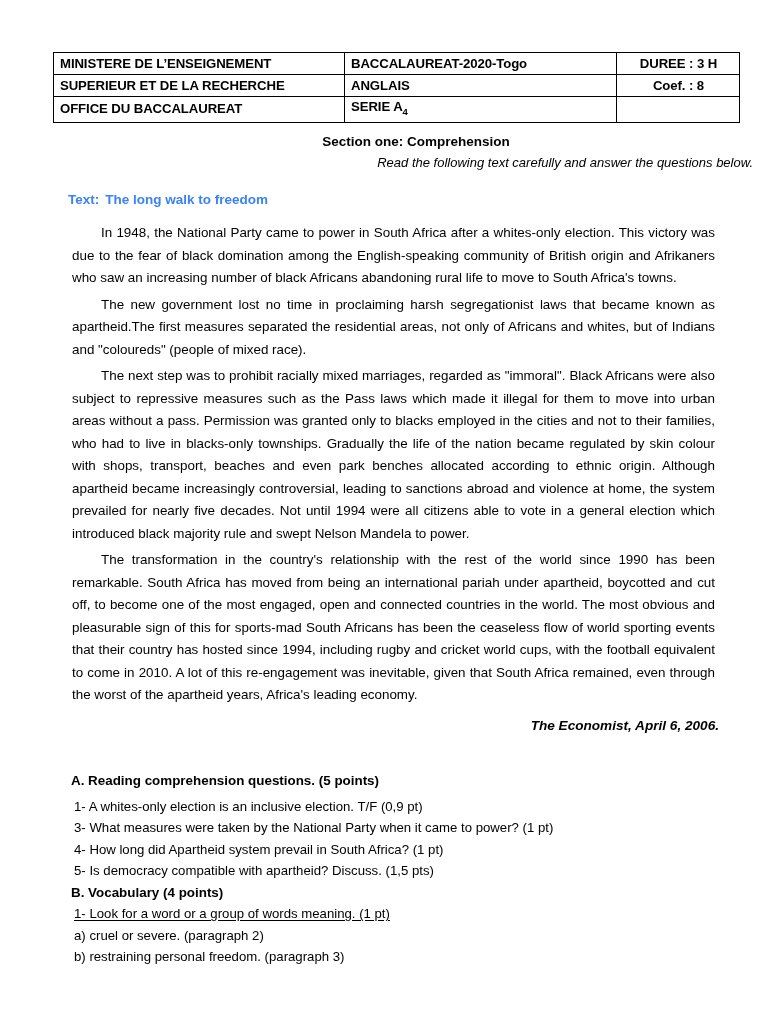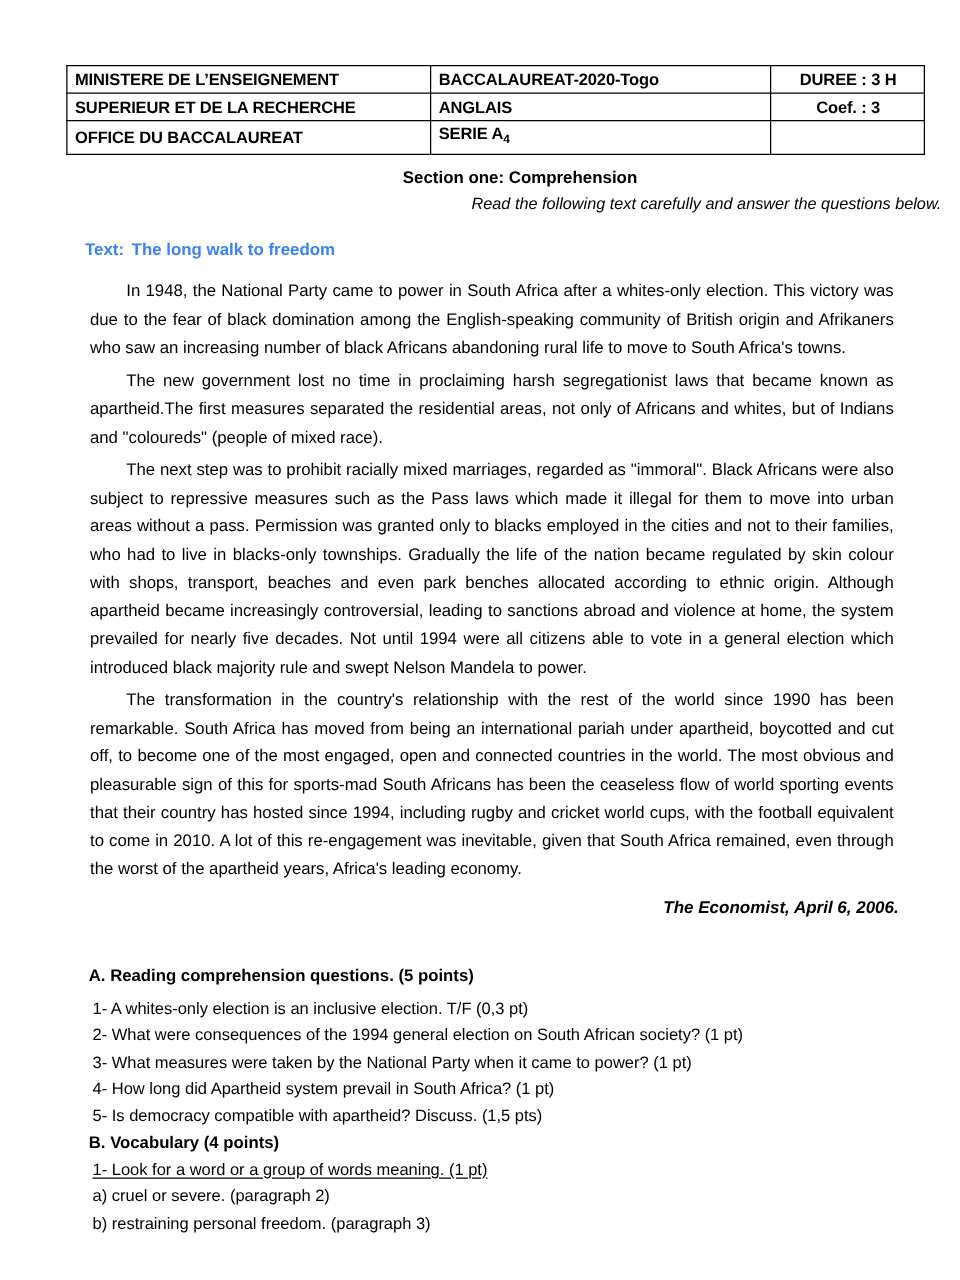--- a/index.html
+++ b/index.html
@@ -136,21 +136,21 @@
   <table class="hdr-table">
     <tbody>
         <tr>
       <td class="col-a">MINISTERE DE L’ENSEIGNEMENT</td>
       <td class="col-b">BACCALAUREAT-2020-Togo</td>
       <td class="col-c cell-duree">DUREE : 3 H</td>
     </tr>
     <tr>
       <td class="col-a">SUPERIEUR ET DE LA RECHERCHE</td>
       <td class="col-b">ANGLAIS</td>
-      <td class="col-c cell-coef">Coef.  : 3</td>
+      <td class="col-c cell-coef">Coef.  : 8</td>
     </tr>
     <tr>
       <td class="col-a">OFFICE DU BACCALAUREAT</td>
       <td class="col-b"><span>SERIE  A</span><span class="sub">4</span></td>
       <td class="col-c cell-empty"></td>
     </tr>
   </tbody>
     </table>
 
   <div class="section-title">Section one: Comprehension</div>
@@ -162,22 +162,21 @@
     <p>In 1948, the National Party came to power in South Africa after a whites-only election. This victory was due to the fear of black domination among the English-speaking community of British origin and Afrikaners who saw an increasing number of black Africans abandoning rural life to move to South Africa's towns.</p>
     <p>The new government lost no time in proclaiming harsh segregationist laws that became known as apartheid.The first measures separated the residential areas, not only of Africans and whites, but of Indians and "coloureds" (people of mixed race).</p>
     <p>The next step was to prohibit racially mixed marriages, regarded as "immoral". Black Africans were also subject to repressive measures such as the Pass laws which made it illegal for them to move into urban areas without a pass. Permission was granted only to blacks employed in the cities and not to their families, who had to live in blacks-only townships. Gradually the life of the nation became regulated by skin  colour with shops, transport, beaches and even park benches allocated according to ethnic origin. Although apartheid became increasingly controversial, leading to sanctions abroad and violence at home, the system prevailed for nearly five decades. Not until 1994 were all citizens able to vote in a general election which introduced black majority rule and swept Nelson Mandela to power.</p>
     <p>The transformation in the country's relationship with the rest of the world since 1990 has been remarkable. South Africa has moved from being an international pariah under apartheid, boycotted and cut off, to become one of the most engaged, open and connected countries in the world. The most obvious and pleasurable sign of this for sports-mad South Africans has been the ceaseless flow of world sporting events that their country has hosted since 1994, including rugby and cricket world cups, with the football equivalent to come in 2010. A lot of this re-engagement was inevitable, given that South Africa remained, even through the worst of the apartheid years, Africa's leading economy.</p>
   </div>
 
   <div class="attribution">The Economist, April 6, 2006.</div>
 
   <div class="questions">
     <p class="q-head">A. Reading comprehension questions. (5 points)</p>
-    <p class="q-item gap-before">1- A whites-only election is an inclusive election. T/F  (0,3 pt)</p>
-    <p class="q-item">2- What were consequences of the 1994 general election on South African society?  (1 pt)</p>
+    <p class="q-item gap-before">1- A whites-only election is an inclusive election. T/F  (0,9 pt)</p>
     <p class="q-item">3- What measures were taken by the National Party when it came to power? (1 pt)</p>
     <p class="q-item">4- How long did Apartheid system prevail in South Africa? (1 pt)</p>
     <p class="q-item">5- Is democracy compatible with apartheid? Discuss.  (1,5 pts)</p>
     <p class="q-head">B. Vocabulary  (4 points)</p>
     <p class="q-item q-underline">1- Look for a word or a group of words meaning.  (1 pt)</p>
     <p class="q-item">a) cruel or severe. (paragraph 2)</p>
     <p class="q-item">b) restraining personal freedom. (paragraph 3)</p>
   </div>
 
 </div>

